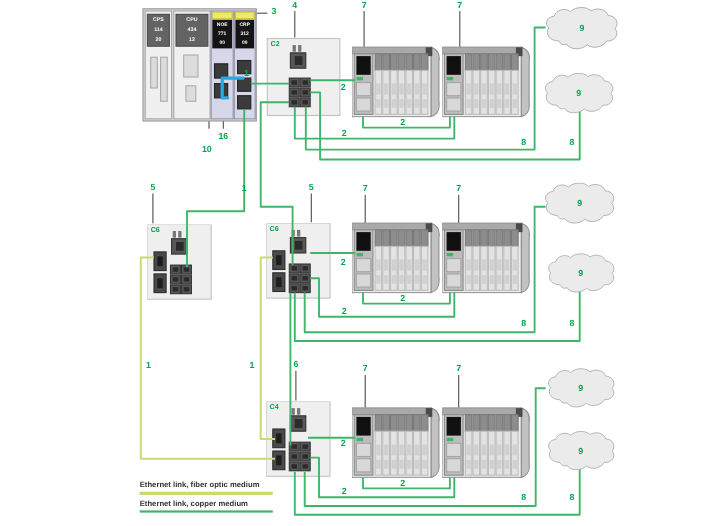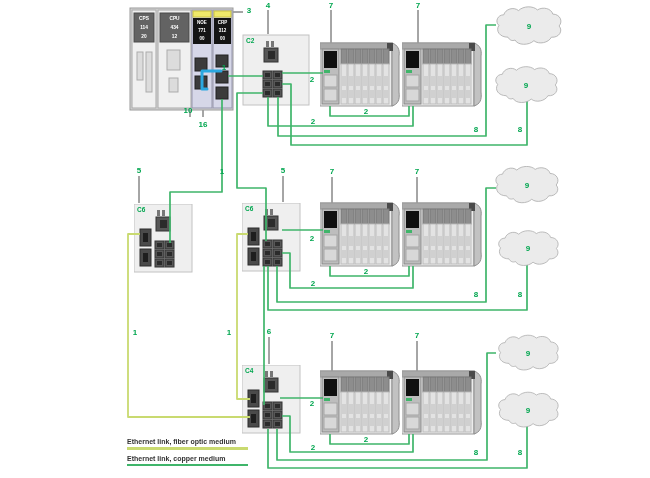--- a/index.html
+++ b/index.html
@@ -242,21 +242,21 @@
 <span class="lbl" style="left:331px;top:5px">7</span>
 <span class="lbl" style="left:418px;top:5px">7</span>
 <span class="lbl" style="left:224px;top:67px">1</span>
 <span class="lbl" style="left:312px;top:79px">2</span>
 <span class="lbl" style="left:366px;top:111px">2</span>
 <span class="lbl" style="left:313px;top:121px">2</span>
 <span class="lbl" style="left:476px;top:129px">8</span>
 <span class="lbl" style="left:520px;top:129px">8</span>
 <span class="lbl" style="left:529px;top:26px">9</span>
 <span class="lbl" style="left:526px;top:85px">9</span>
-<span class="lbl" style="left:188px;top:110px">10</span>
+<span class="lbl" style="left:188px;top:136px">10</span>
 <span class="lbl" style="left:203px;top:124px">16</span>
 <span class="lbl" style="left:222px;top:171px">1</span>
 <span class="lbl" style="left:139px;top:170px">5</span>
 <span class="lbl" style="left:283px;top:170px">5</span>
 <span class="lbl" style="left:332px;top:171px">7</span>
 <span class="lbl" style="left:417px;top:171px">7</span>
 <span class="lbl" style="left:312px;top:238px">2</span>
 <span class="lbl" style="left:366px;top:271px">2</span>
 <span class="lbl" style="left:313px;top:283px">2</span>
 <span class="lbl" style="left:476px;top:294px">8</span>

